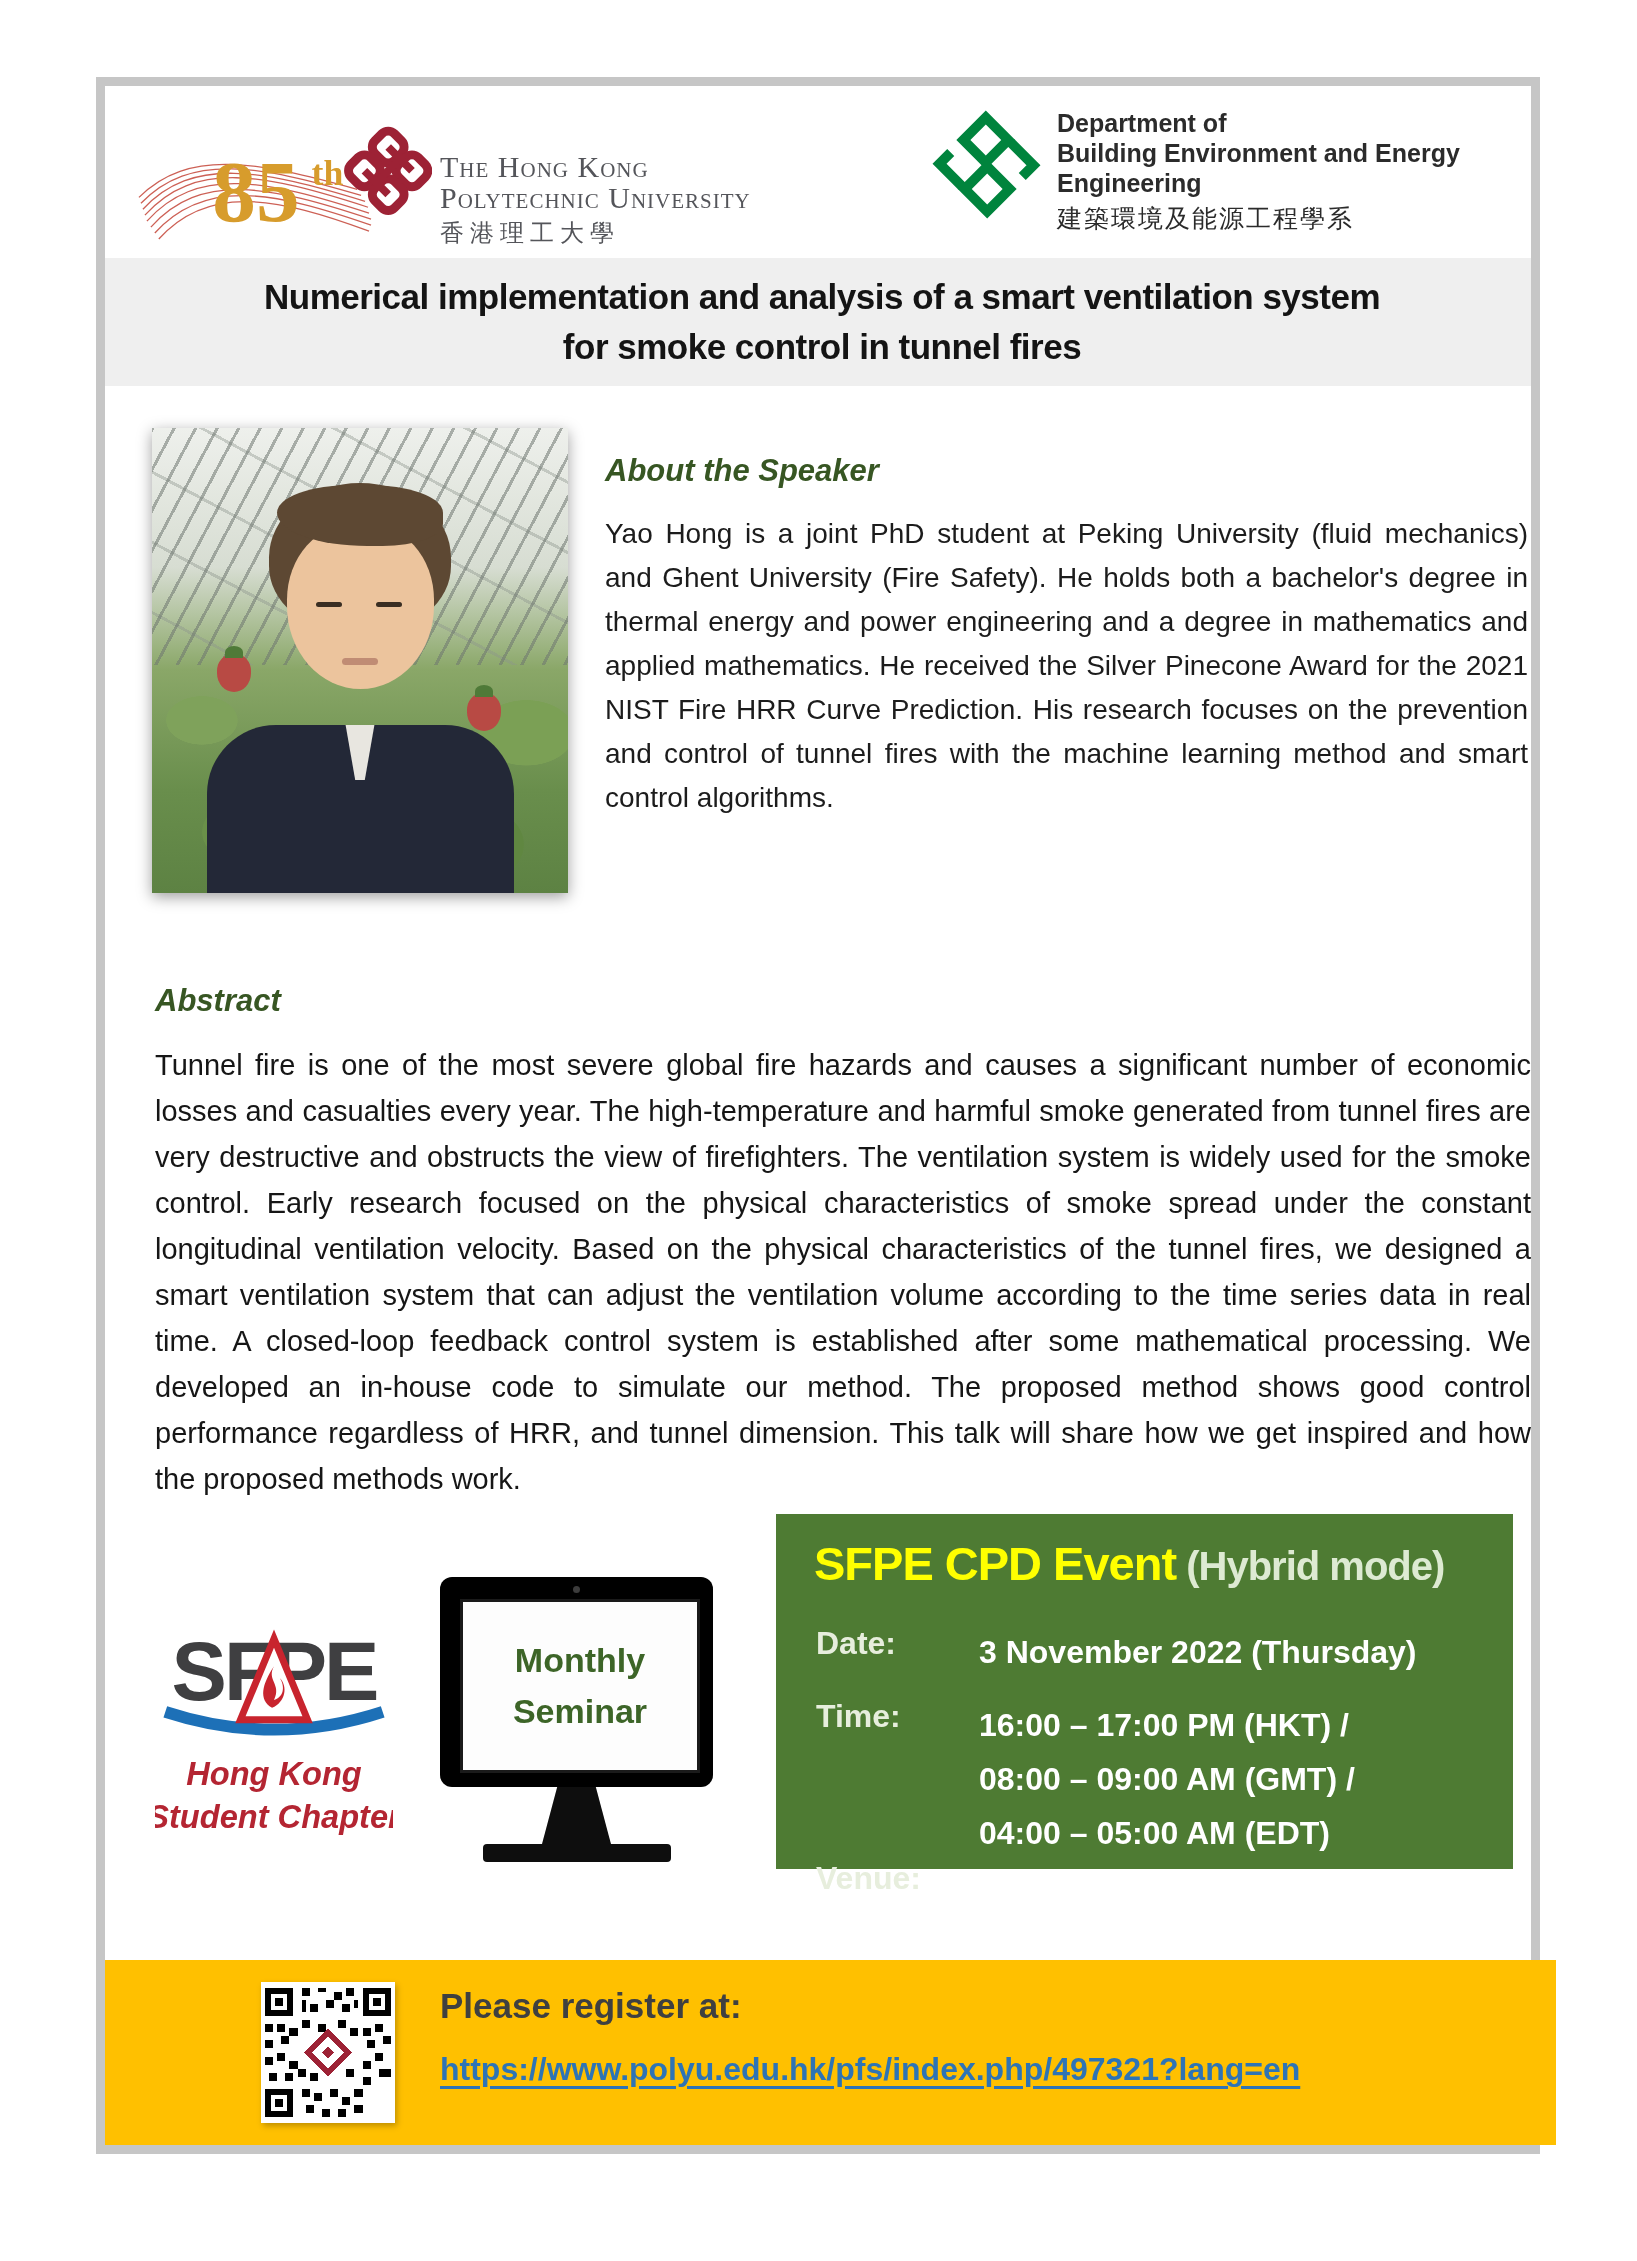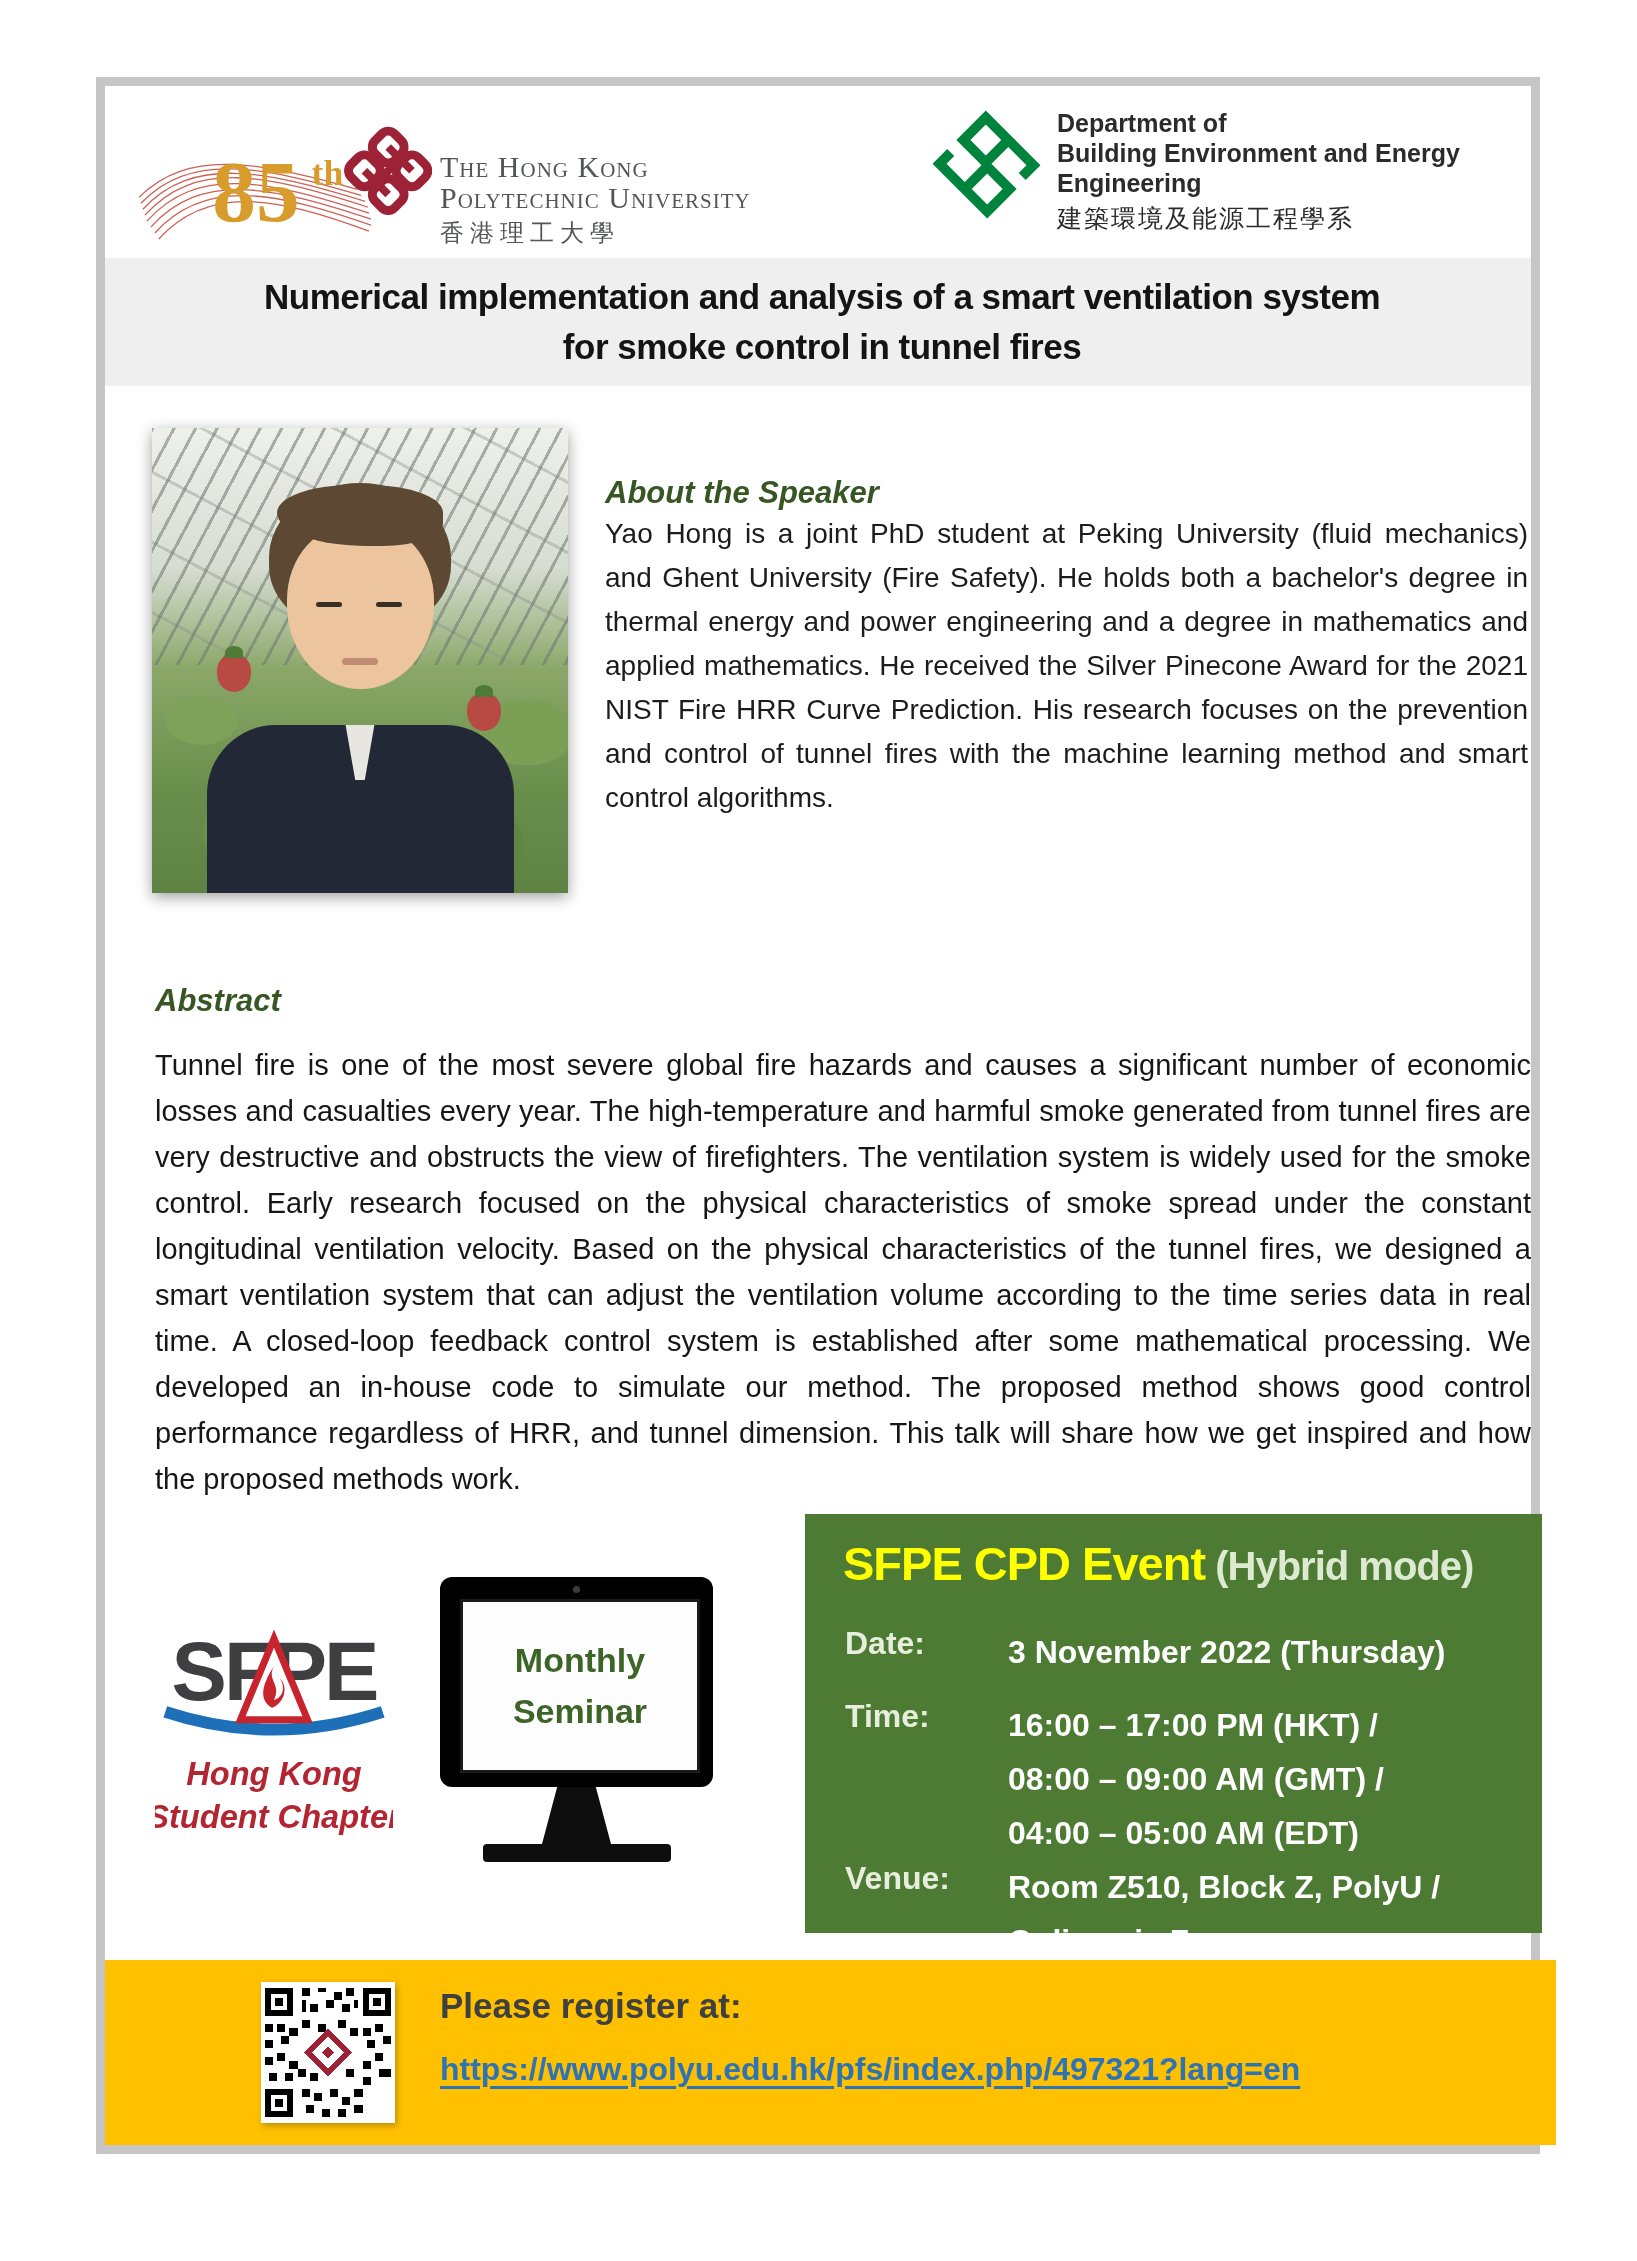--- a/index.html
+++ b/index.html
@@ -30,41 +30,41 @@
   .berry{position:absolute;width:34px;height:38px;background:#b84a44;border-radius:45% 45% 50% 50%;}
   .berry:after{content:"";position:absolute;left:8px;top:-8px;width:18px;height:12px;background:#4f7a38;border-radius:50% 50% 0 0;}
   .hair{position:absolute;left:117px;top:55px;width:182px;height:149px;background:#5d4833;border-radius:52% 52% 46% 46%;}
   .face{position:absolute;left:135px;top:95px;width:147px;height:166px;background:#ecc49d;border-radius:48% 48% 52% 52%;}
   .fringe{position:absolute;left:125px;top:57px;width:166px;height:61px;background:#5d4833;border-radius:50% 50% 40% 60%;}
   .eye{position:absolute;width:26px;height:5px;background:#3a2e22;border-radius:3px;top:174px;}
   .mouth{position:absolute;left:190px;top:230px;width:36px;height:7px;background:#c08c74;border-radius:4px;}
   .torso{position:absolute;left:55px;top:297px;width:307px;height:178px;background:#232837;border-radius:69px 69px 0 0;}
   .collar{position:absolute;left:184px;top:297px;width:48px;height:55px;background:#e8e6e0;clip-path:polygon(20% 0,80% 0,60% 100%,40% 100%);}
 
-  .about-hd{left:500px;top:367px;font-size:31px;font-weight:bold;font-style:italic;color:#375623;margin-top:22px;}
+  .about-hd{left:500px;top:367px;font-size:31px;font-weight:bold;font-style:italic;color:#375623;}
   .bio{left:500px;top:426px;width:923px;font-size:28px;line-height:44px;text-align:justify;color:#1c1c1c;}
 
   
   .abs-hd{left:50px;top:897px;font-size:31px;font-weight:bold;font-style:italic;color:#375623;}
   .abs-p{left:50px;top:956px;width:1376px;font-size:29px;line-height:46px;text-align:justify;color:#161616;}
 
   
   .sfpe{left:50px;top:1523px;width:238px;height:249px;}
 
   
   .monitor{left:335px;top:1491px;width:301px;height:309px;}
   .mon-frame{position:absolute;left:0;top:0;width:273px;height:210px;background:#000000;border-radius:12px;padding:0;}
   .mon-screen{position:absolute;left:20px;top:22px;width:234px;height:168px;background:#fdfdfd;border:3px solid #1a1a1a;display:flex;flex-direction:column;justify-content:center;align-items:center;}
   .mon-cam{position:absolute;left:133px;top:9px;width:7px;height:7px;border-radius:50%;background:#3c3c3c;}
   .mon-text{font-size:34px;font-weight:bold;color:#3d6528;line-height:51px;}
   .mon-stand{position:absolute;left:102px;top:210px;width:69px;height:57px;background:#0e0e0e;clip-path:polygon(22% 0,78% 0,100% 100%,0 100%);}
   .mon-base{position:absolute;left:43px;top:267px;width:188px;height:18px;background:#0e0e0e;border-radius:4px;}
 
   
-  .event{left:700px;top:1428px;width:737px;height:419px;background:#4e7b33;color:#fff;}
+  .event{left:671px;top:1428px;width:737px;height:355px;background:#4e7b33;color:#fff;}
   .ev-title{position:absolute;left:38px;top:22px;white-space:nowrap;}
   .ev-title .main{font-size:47px;font-weight:bold;color:#ffff00;letter-spacing:-1px;}
   .ev-title .mode{font-size:40px;font-weight:bold;color:#ddead2;letter-spacing:-1px;}
   .ev-row{position:absolute;left:40px;}
   .ev-label{position:absolute;left:0;top:0;font-size:32px;font-weight:bold;color:#e7eedd;}
   .ev-val{position:absolute;left:163px;top:0;width:515px;font-size:32px;font-weight:bold;color:#ffffff;line-height:54px;white-space:nowrap;}
   .row-date{top:111px;}
   .row-time{top:184px;}
   .row-venue{top:346px;}
 

